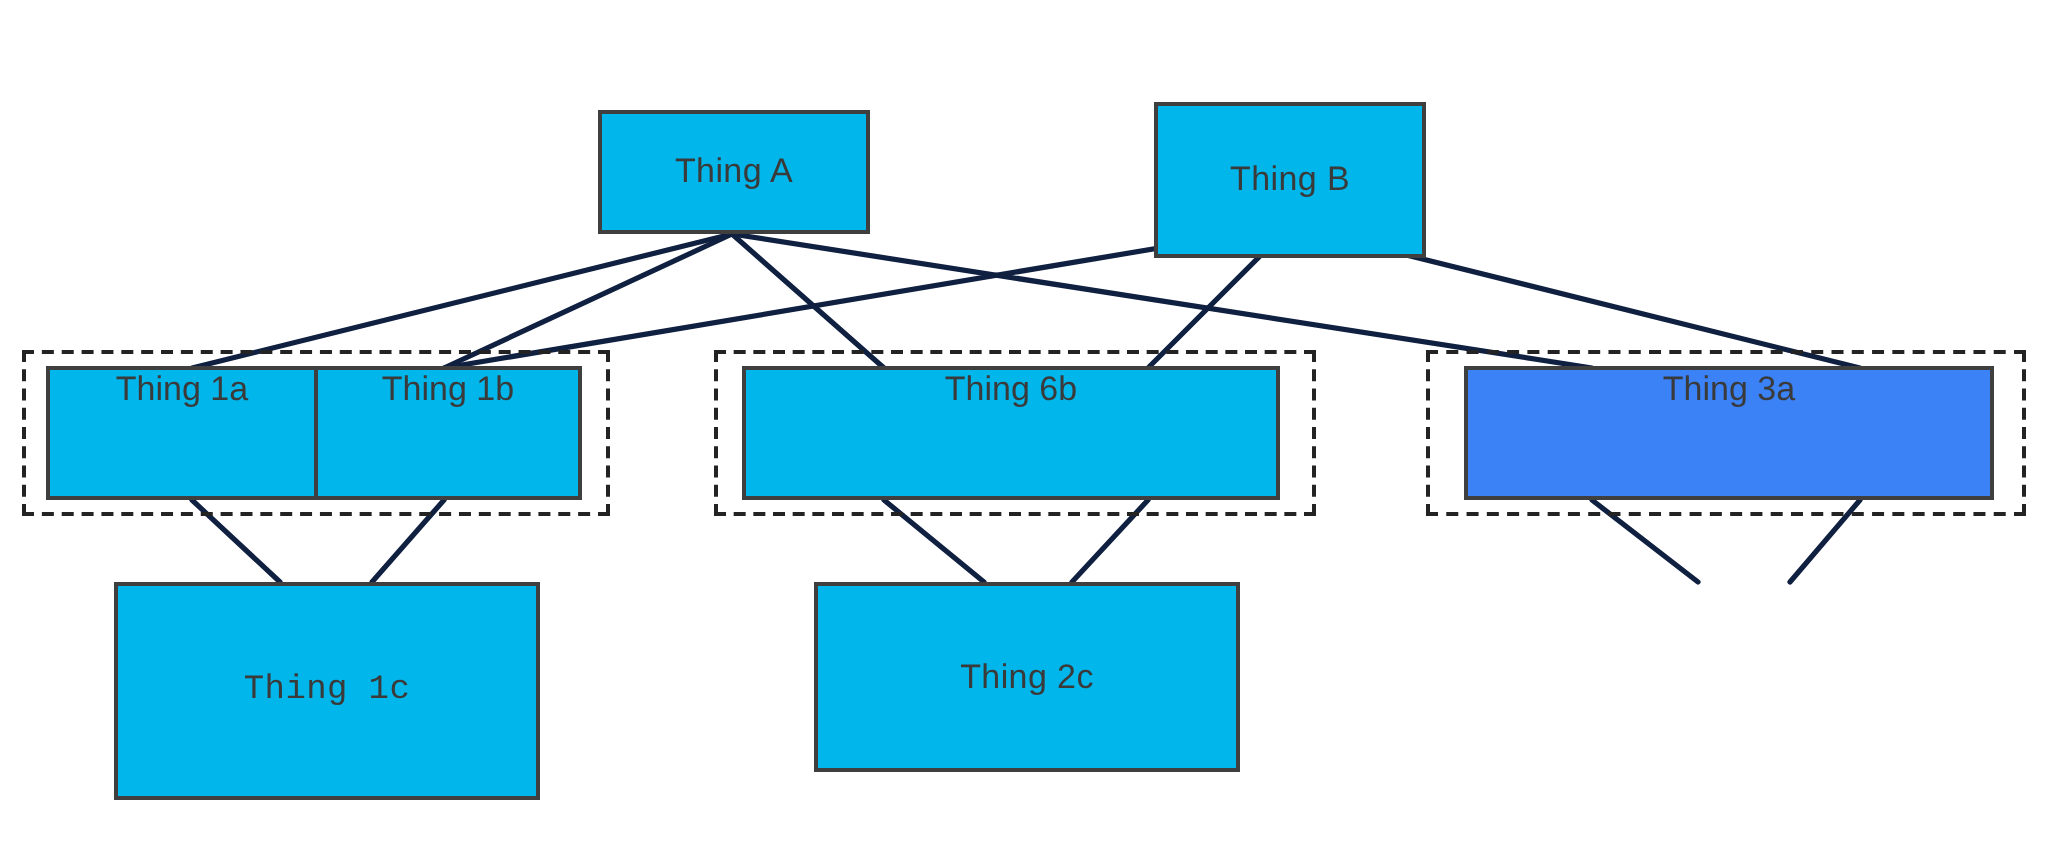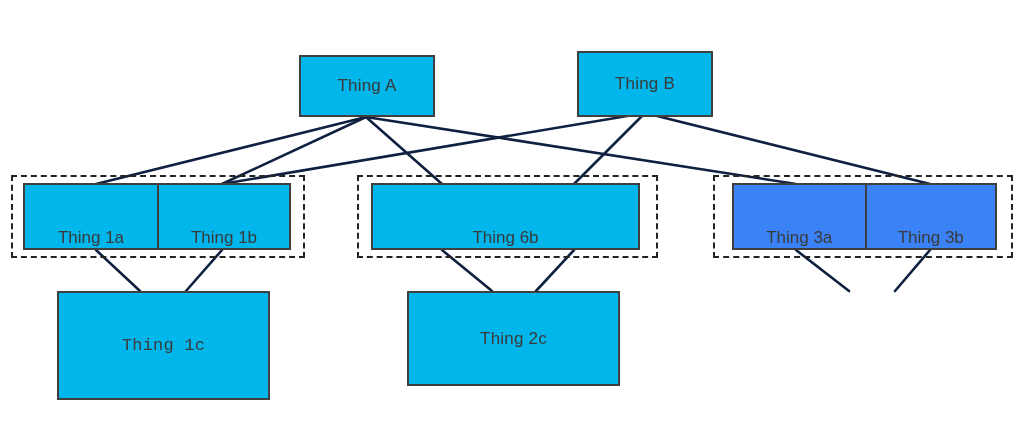--- a/index.html
+++ b/index.html
@@ -8,21 +8,21 @@
   #stage{position:relative;width:1024px;height:422px;background:#ffffff;}
   #wires{position:absolute;left:0;top:0;width:1024px;height:422px;}
   .node{position:absolute;box-sizing:border-box;background:#00B6EA;
         border:2.5px solid #3f3f3f;display:flex;align-items:center;
         justify-content:center;color:#3a3a3a;font-size:17px;
         letter-spacing:.2px;white-space:nowrap;}
   .group{position:absolute;box-sizing:border-box;
          border:2px dashed #232323;background:transparent;}
   .pair{position:absolute;box-sizing:border-box;display:flex;
         border:2.5px solid #3f3f3f;background:#00B6EA;}
-  .pair > .half{flex:1 1 50%;display:flex;align-items:flex-end;
+  .pair > .half{flex:1 1 50%;display:flex;align-items:flex-start;
         justify-content:center;color:#3a3a3a;font-size:17px;
         box-sizing:border-box;white-space:nowrap;}
   .pair > .half + .half{border-left:2.5px solid #3f3f3f;}
 </style>
 </head>
 <body>
 
 <div id="stage" style="background: rgb(255, 255, 255);">
 
   <svg id="wires" viewBox="0 0 1024 422" preserveAspectRatio="none" aria-hidden="true">
@@ -38,21 +38,21 @@
       <line x1="442" y1="250" x2="492" y2="291" stroke="#102040" stroke-width="2.6" stroke-linecap="round"></line>
       <line x1="574" y1="250" x2="536" y2="291" stroke="#102040" stroke-width="2.6" stroke-linecap="round"></line>
       <line x1="796" y1="250" x2="849" y2="291" stroke="#102040" stroke-width="2.6" stroke-linecap="round"></line>
       <line x1="930" y1="250" x2="895" y2="291" stroke="#102040" stroke-width="2.6" stroke-linecap="round"></line>
     </svg>
 
   <div class="node" id="node-A" style="left: 299px; top: 55px; width: 136px; height: 62px; background: rgb(0, 182, 234); border-color: rgb(63, 63, 63); color: rgb(58, 58, 58);">
       <span>Thing A</span>
     </div>
 
-  <div class="node" id="node-B" style="left: 577px; top: 51px; width: 136px; height: 66px; background: rgb(0, 182, 234); border-color: rgb(63, 63, 63); color: rgb(58, 58, 58);">
+  <div class="node" id="node-B" style="left: 577px; top: 51px; width: 136px; height: 78px; background: rgb(0, 182, 234); border-color: rgb(63, 63, 63); color: rgb(58, 58, 58);">
       <span>Thing B</span>
     </div>
 
   <div class="group" id="group-g1" style="left: 11px; top: 175px; width: 294px; height: 83px; border-color: rgb(35, 35, 35);"></div>
   <div class="pair" id="pair-g1" style="left: 23px; top: 183px; width: 268px; height: 67px; background: rgb(0, 182, 234); border-color: rgb(63, 63, 63);">
     <div class="half">
         <span>Thing 1a</span>
       </div>
     <div class="half">
         <span>Thing 1b</span>
@@ -64,23 +64,20 @@
     <div class="half">
         <span>Thing 6b</span>
       </div>
   </div>
 
   <div class="group" id="group-g3" style="left: 713px; top: 175px; width: 300px; height: 83px; border-color: rgb(35, 35, 35);"></div>
   <div class="pair" id="pair-g3" style="left: 732px; top: 183px; width: 265px; height: 67px; background: #3b82f6; border-color: rgb(63, 63, 63);">
     <div class="half">
         <span>Thing 3a</span>
       </div>
-    <div class="half">
-        <span>Thing 3b</span>
-      </div>
   </div>
 
   <div class="node" id="node-1c" style="left: 57px; top: 291px; width: 213px; height: 109px; background: rgb(0, 182, 234); border-color: rgb(63, 63, 63); color: rgb(58, 58, 58); font-family: Liberation Mono, monospace;">
       <span>Thing 1c</span>
     </div>
 
   <div class="node" id="node-2c" style="left: 407px; top: 291px; width: 213px; height: 95px; background: rgb(0, 182, 234); border-color: rgb(63, 63, 63); color: rgb(58, 58, 58);">
       <span>Thing 2c</span>
     </div>
 

